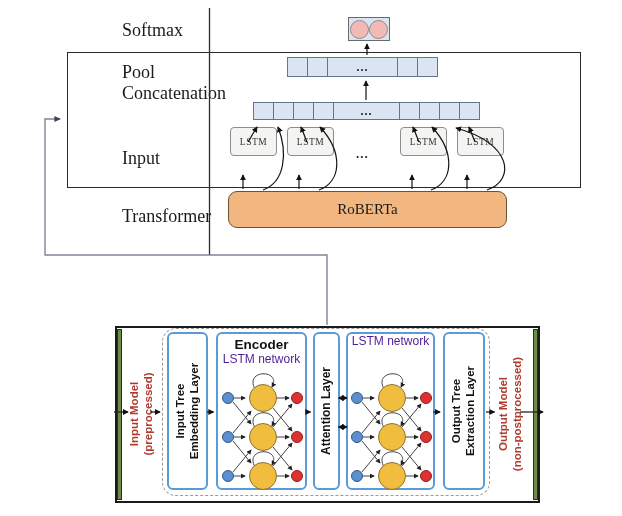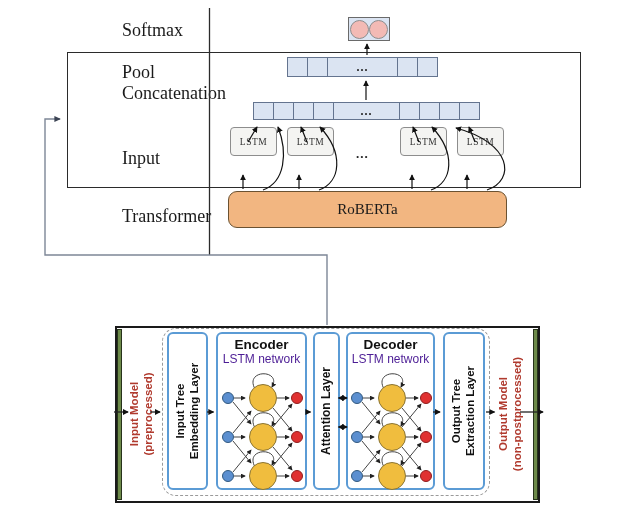--- a/index.html
+++ b/index.html
@@ -105,21 +105,20 @@
 
   <div class="bluebox" style="left:216px;width:91px">
     <div class="nettitle">Encoder</div>
     <div class="netsub">LSTM network</div>
   </div>
 
   <div class="bluebox" style="left:313px;width:27px"></div>
   <div class="vblock blklab" style="left:326px;top:411px;font-size:12px">Attention Layer</div>
 
   <div class="bluebox" style="left:346px;width:89px">
-    <div class="nettitle">Decoder</div>
     <div class="netsub">LSTM network</div>
   </div>
 
   <div class="bluebox" style="left:443px;width:42px"></div>
   <div class="vblock blklab" style="left:463px;top:411px">
     <div>Output Tree</div>
     <div>Extraction Layer</div>
   </div>
 
   <div class="vblock redlab" style="left:510px;top:414px">

